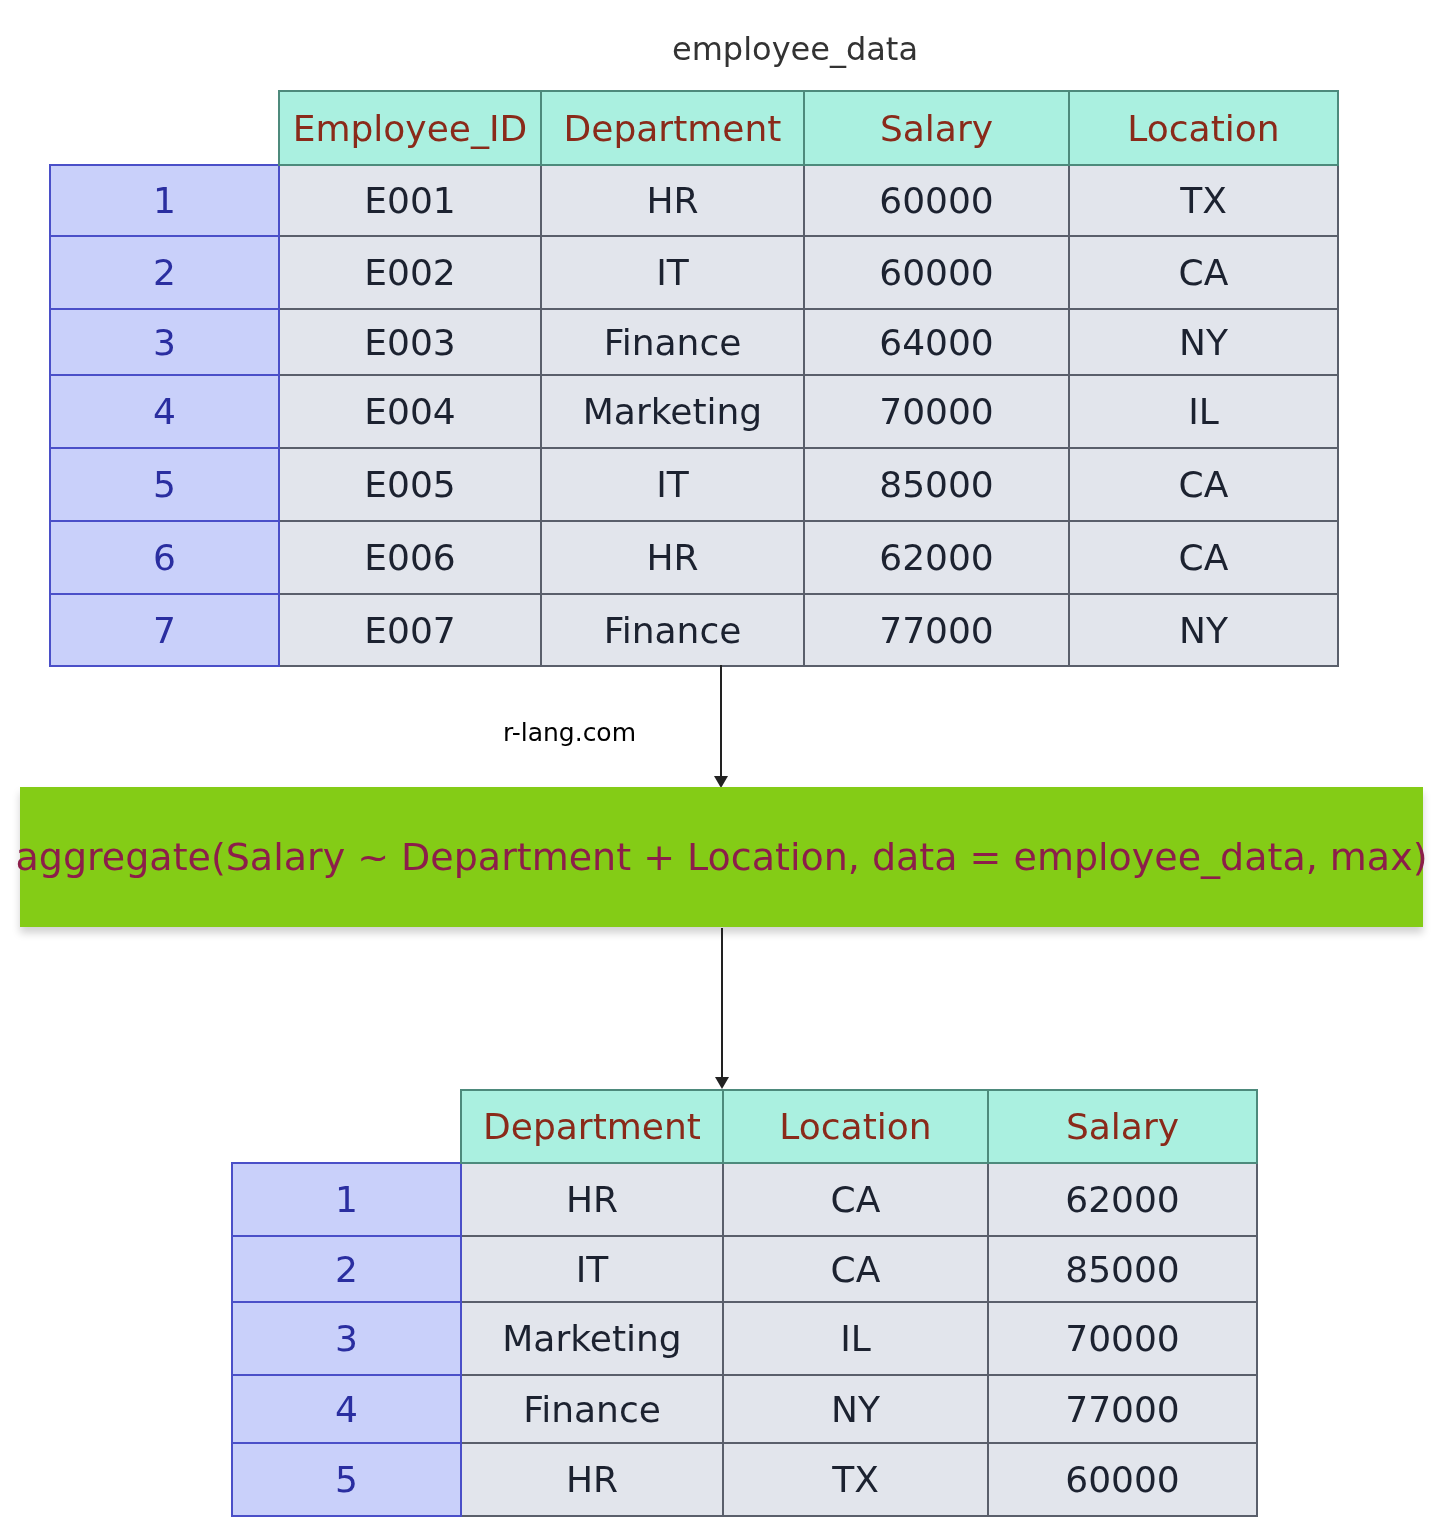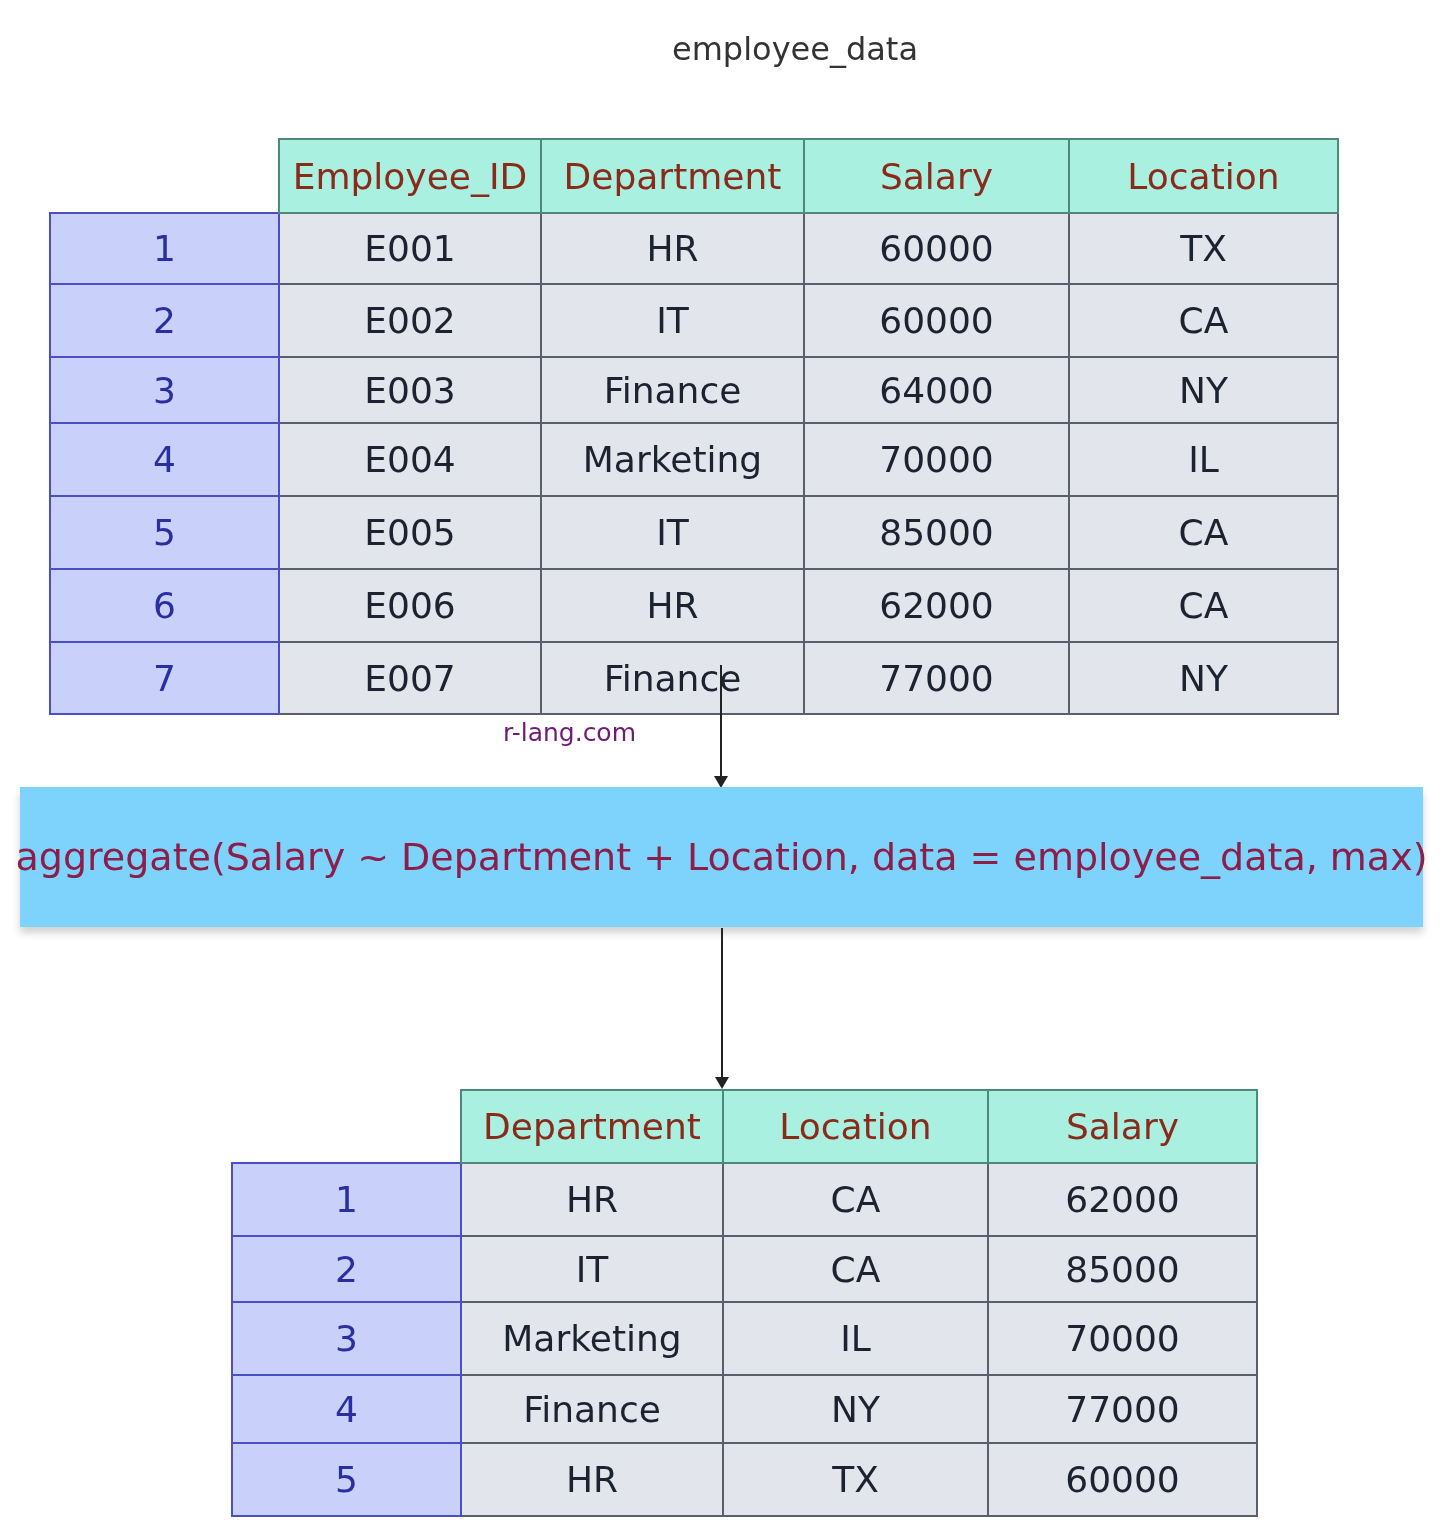--- a/index.html
+++ b/index.html
@@ -6,29 +6,29 @@
   body { width: 1445px; height: 1536px; position: relative; overflow: hidden;
          font-family: "DejaVu Sans", sans-serif; }
   .title { position: absolute; left: 0; width: 1590px; top: 30px; text-align: center;
            font-size: 32px; color: #333333; }
   table.grid { position: absolute; border-collapse: collapse; table-layout: fixed; }
   table.grid td { border: 2px solid #5a5f6b; text-align: center; vertical-align: middle;
                   font-size: 36px; color: #1c2230; background: #e2e5ec; padding: 0; }
   table.grid td.hdr { background: #aaf0e0; color: #8a2a1a; border-color: #4d8a7c; }
   table.grid td.blank { background: transparent; border: none; }
   table.grid td.idx { background: #c9d0fa; color: #2a2ea0; border-color: #4a4fc8; }
-  .t1 { left: 49px; top: 90px; margin-top: 48px; }
+  .t1 { left: 49px; top: 90px; }
   .t2 { left: 231px; top: 1089px; }
   .vline { position: absolute; width: 2px; background: #222; }
   .arrowhead { position: absolute; width: 0; height: 0;
                border-left: 7px solid transparent; border-right: 7px solid transparent;
                border-top: 12px solid #222; }
-  .watermark { position: absolute; left: 503px; top: 718px; font-size: 25px; color: #701a75; }
+  .watermark { position: absolute; left: 503px; top: 718px; font-size: 25px; color: #000000; }
   .formula { position: absolute; left: 20px; top: 787px; width: 1403px; height: 140px;
-             background: #7dd3fc; box-shadow: 0 6px 8px rgba(0,0,0,0.18);
+             background: #84cc16; box-shadow: 0 6px 8px rgba(0,0,0,0.18);
              display: flex; align-items: center; justify-content: center;
              font-size: 38px; color: #8c1e4a; white-space: nowrap; }
 </style>
 </head>
 <body>
 
 <div class="title">employee_data</div>
 
 <table class="grid t1">
   <colgroup>

